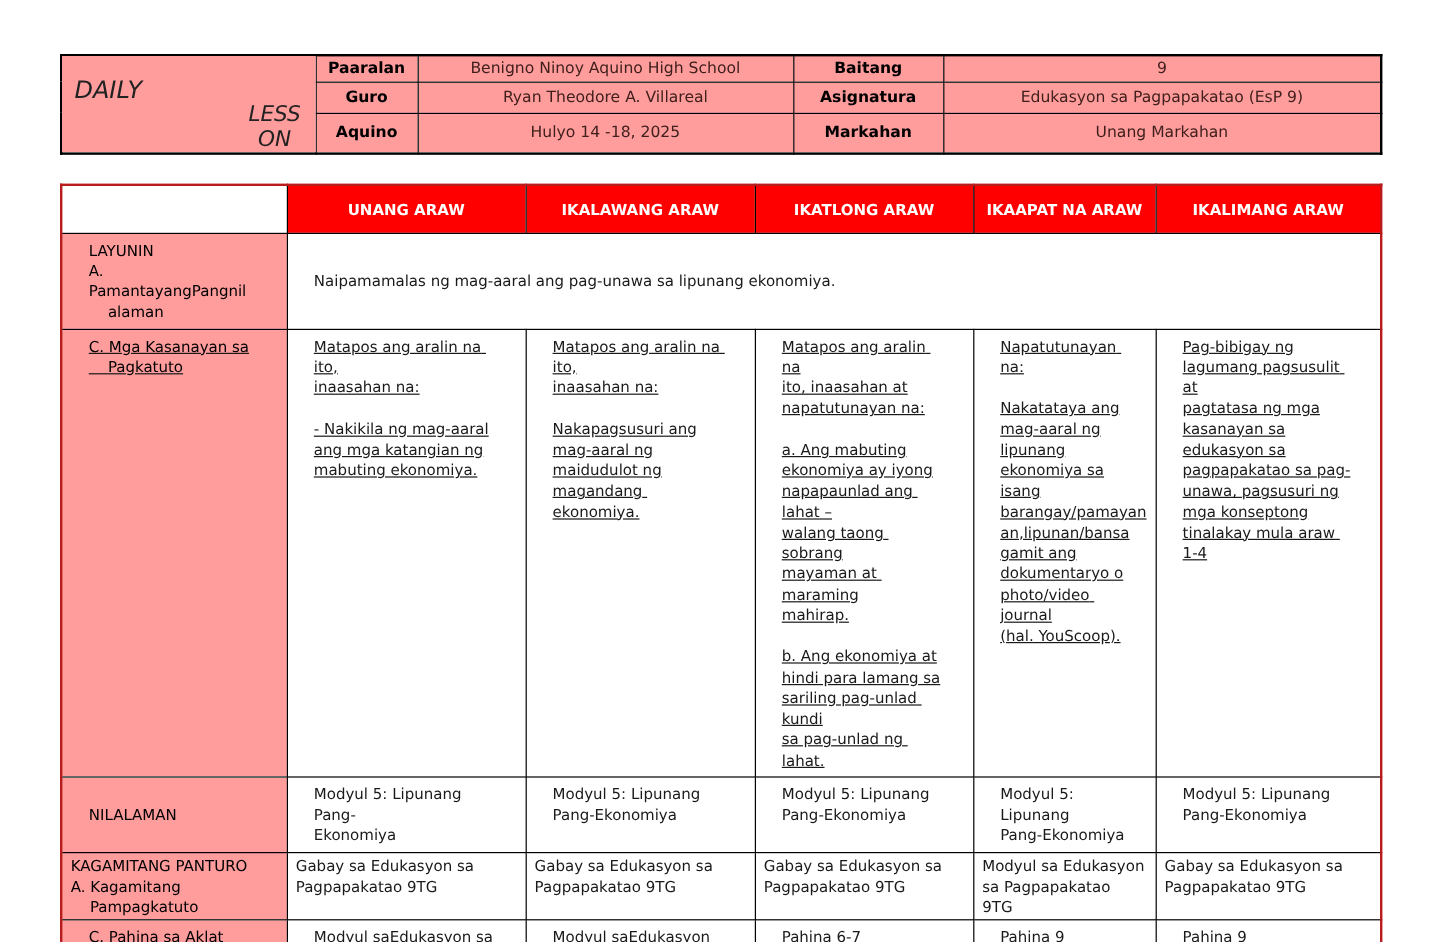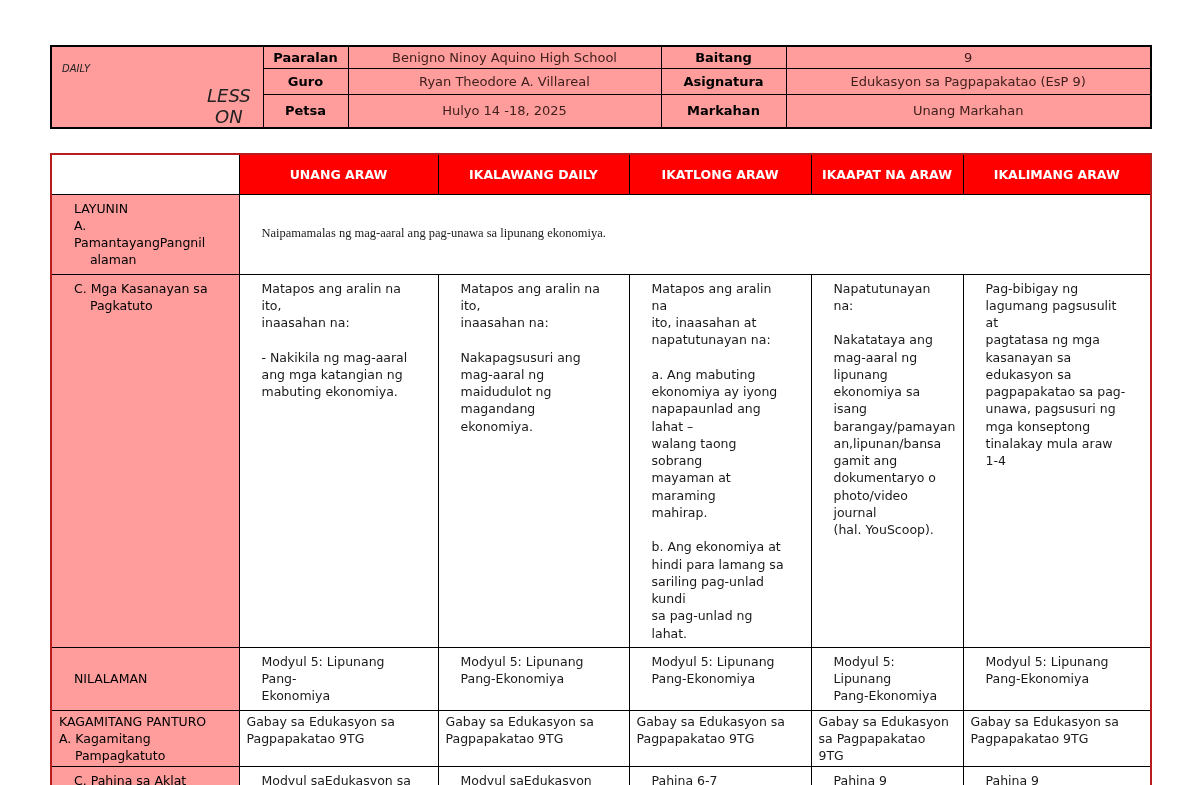--- a/index.html
+++ b/index.html
@@ -24,21 +24,21 @@
     padding: 2px 8px;
     vertical-align: middle;
     overflow: hidden;
     text-align: center;
   }
   .top-table .lbl { font-weight: bold; color: #000; }
   .top-table .val { color: #40201c; }
   .log-cell { position: relative; }
   .daily-label {
     position: absolute; top: 16px; left: 10px;
-    font-style: italic; font-size: 10px; color: #222;
+    font-style: italic; font-size: 20px; color: #222;
   }
   .lessonlog-label {
     position: absolute; top: 38px; left: 155px;
     font-style: italic; font-size: 18px; line-height: 1.18;
     white-space: pre-wrap; color: #222;
   }
   .tr-top1 { height: 22px; } .tr-top2 { height: 26px; margin-left: 25px; } .tr-top3 { height: 34px; }
 
   
   .main-table { margin-top: 24px; border: 2px solid #b91c1c; }
@@ -54,27 +54,27 @@
   .corner-cell { background: #ffffff; }
   .day-header {
     background: #ff0000; color: #ffffff;
     font-weight: bold; font-size: 15px;
     text-align: center; vertical-align: middle !important;
     white-space: normal !important;
     padding: 2px 4px !important;
   }
   .label-cell { background: #ff9c9c; color: #000; font-size: 13px; }
   .vmid { vertical-align: middle !important; }
-  .merged-cell { font-size: 13px; font-family: Liberation Serif, serif; }
+  .merged-cell { font-size: 13px; }
   .tight { padding: 2px 7px !important; }
 
   .tr-head { height: 40px; }
   .tr-a    { height: 54px; }
   .tr-b    { height: 38px; }
-  .tr-c    { height: 307px; }
+  .tr-c    { height: 307px; text-decoration: underline; }
   .tr-nil  { height: 58px; }
   .tr-kag  { height: 52px; }
   .tr-sang { height: 20px; }
   .tr-pah  { height: 44px; }
 
   .bottom-line { width: 1100px; height: 4px; background: #2323bb; }
   .below-strip { width: 1200px; height: 16px; background: #e9e9e9; }
 </style>
 </head>
 <body>
@@ -102,21 +102,21 @@
       <td class="lbl">Baitang</td>
       <td class="val">9</td>
     </tr>
     <tr class="tr-top2">
       <td class="lbl">Guro</td>
       <td class="val">Ryan Theodore A. Villareal</td>
       <td class="lbl">Asignatura</td>
       <td class="val">Edukasyon sa Pagpapakatao (EsP 9)</td>
     </tr>
     <tr class="tr-top3">
-      <td class="lbl">Petsa</td>
+      <td class="lbl">Aquino</td>
       <td class="val">Hulyo 14 -18, 2025</td>
       <td class="lbl">Markahan</td>
       <td class="val">Unang Markahan</td>
     </tr>
   </tbody>
     </table>
 
   <table class="main-table">
     <colgroup>
       <col style="width:188px">
@@ -124,21 +124,21 @@
         <col style="width:191px">
         <col style="width:182px">
         <col style="width:152px">
         <col style="width:188px">
     </colgroup>
 
     <tbody>
         <tr class="tr-head">
       <td class="corner-cell"></td>
       <td class="day-header">UNANG ARAW</td>
-      <td class="day-header">IKALAWANG DAILY</td>
+      <td class="day-header">IKALAWANG ARAW</td>
       <td class="day-header">IKATLONG ARAW</td>
       <td class="day-header">IKAAPAT NA ARAW</td>
       <td class="day-header">IKALIMANG ARAW</td>
     </tr>
 
     <tr class="tr-a">
       <td class="label-cell">LAYUNIN
 A. PamantayangPangnil
     alaman</td>
       <td colspan="5" class="merged-cell vmid">Naipamamalas ng mag-aaral ang pag-unawa sa lipunang ekonomiya.</td>
@@ -217,21 +217,21 @@
     <tr class="tr-kag">
       <td class="label-cell tight">KAGAMITANG PANTURO
 A. Kagamitang
     Pampagkatuto</td>
       <td class="tight">Gabay sa Edukasyon sa
 Pagpapakatao 9TG</td>
       <td class="tight">Gabay sa Edukasyon sa
 Pagpapakatao 9TG</td>
       <td class="tight">Gabay sa Edukasyon sa
 Pagpapakatao 9TG</td>
-      <td class="tight">Gabay sa Edukasyon
+      <td class="tight">Modyul sa Edukasyon
 sa Pagpapakatao
 9TG</td>
       <td class="tight">Gabay sa Edukasyon sa
 Pagpapakatao 9TG</td>
     </tr>
 
 
     <tr class="tr-pah">
       <td class="label-cell">C. Pahina sa Aklat</td>
       <td>Modyul saEdukasyon sa

